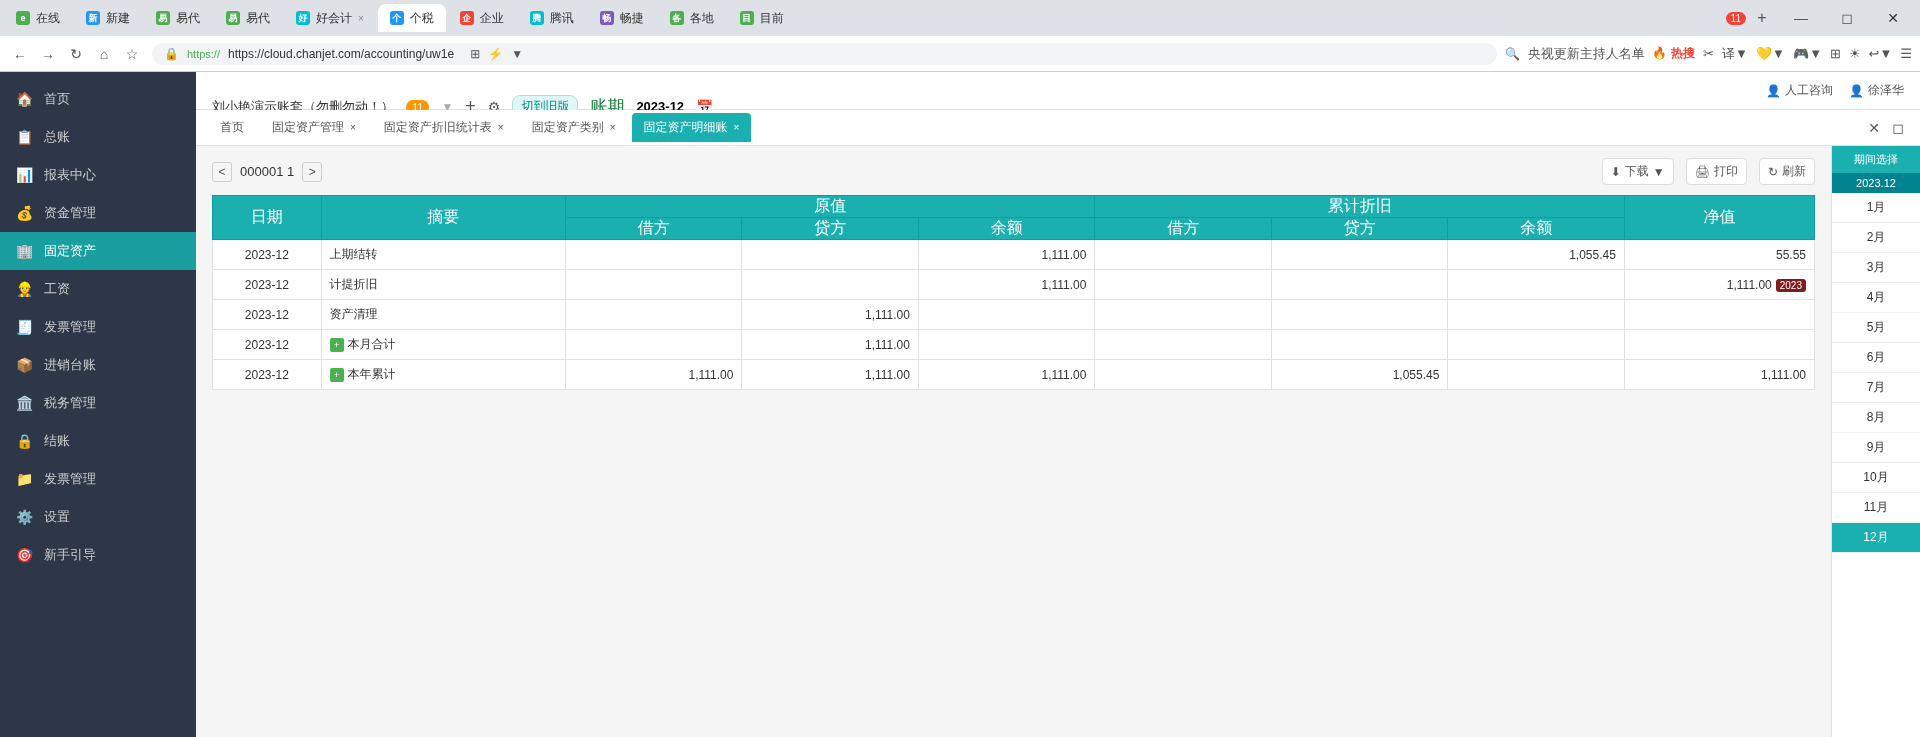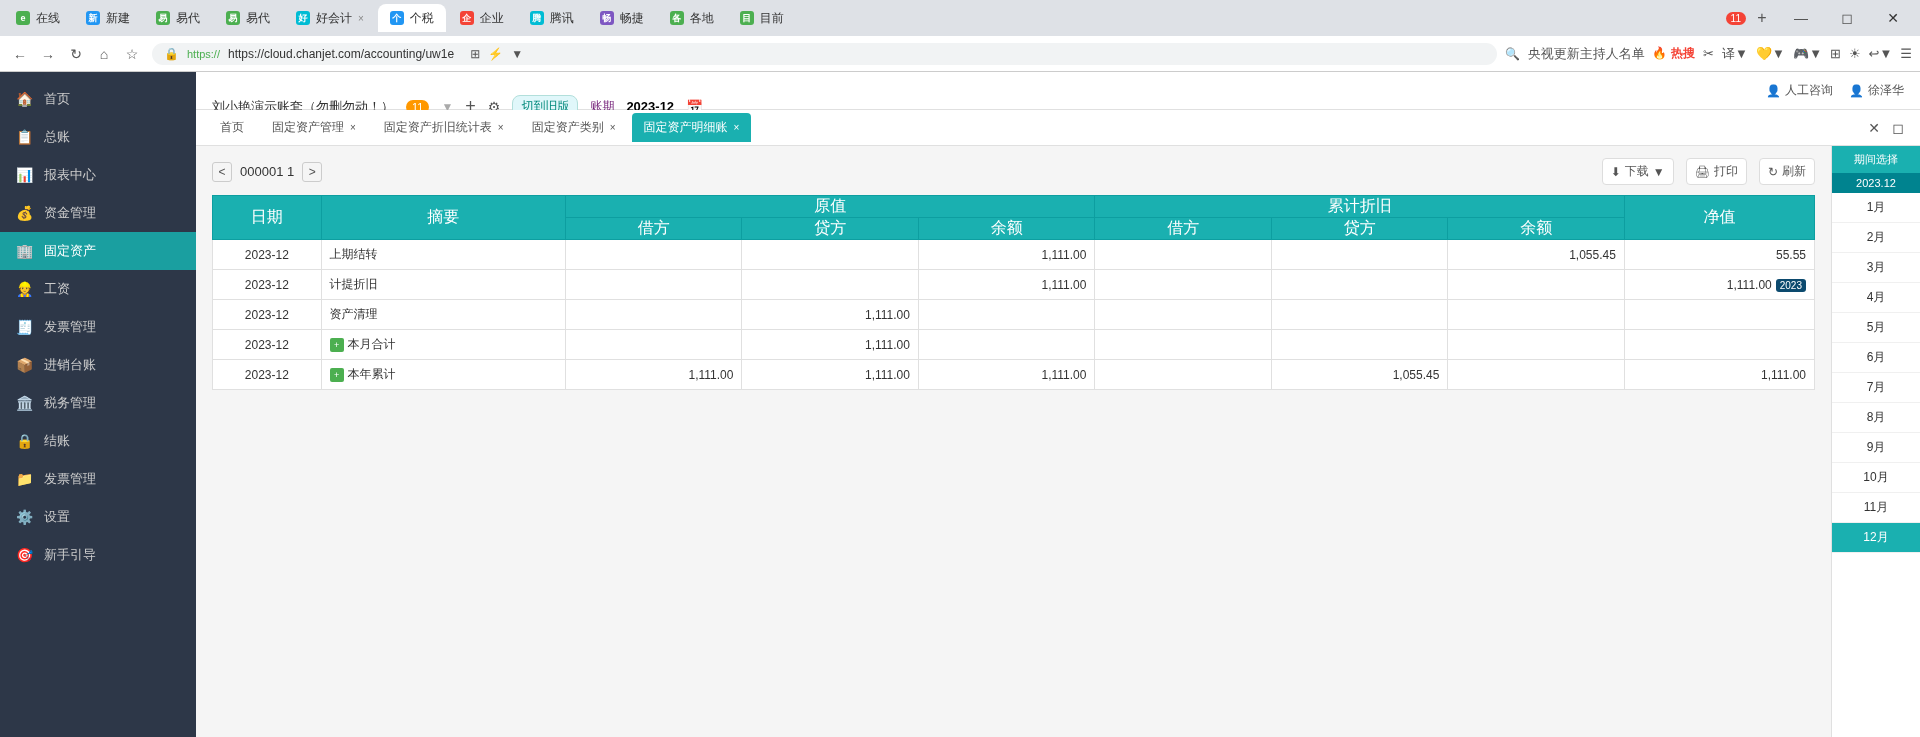--- a/index.html
+++ b/index.html
@@ -237,21 +237,21 @@
   <div class="main-content">
 
     <div class="top-bar">
       <div class="top-bar-left">
         <span style="font-size:13px;color:#333;">刘小艳演示账套（勿删勿动！）</span>
         <span class="account-badge">11</span>
         <span style="color:#aaa; font-size:12px;">▼</span>
         <span style="color:#555; font-size:18px; cursor:pointer;">+</span>
         <span style="color:#555; font-size:14px; cursor:pointer;">⚙</span>
         <span class="period-badge">切到旧版</span>
-        <span style="font-size:12px;color:#701a75;text-align:right;">账期</span>
+        <span style="font-size:17px;color:#15803d;text-align:right;">账期</span>
         <span style="font-weight:bold;font-size:13px;">2023-12</span>
         <span style="font-size:14px;color:#555; cursor:pointer;">📅</span>
       </div>
       <div class="top-bar-right">
         <div class="top-bar-btn">
           <span>👤</span>
           <span>人工咨询</span>
         </div>
         <div class="top-bar-btn">
           <span>👤</span>
@@ -346,21 +346,21 @@
               </tr>
               <tr>
                 <td class="">2023-12</td>
                 <td class="summary-label">计提折旧</td>
                 <td class="amount"></td>
                 <td class="amount"></td>
                 <td class="amount">1,111.00</td>
                 <td class="amount"></td>
                 <td class="amount"></td>
                 <td class="amount"></td>
-                <td class="amount">1,111.00<span style="display: inline-block; background: #0c4a6e; color: rgb(255, 255, 255); border-radius: 3px; padding: 1px 4px; font-size: 10px; margin-left: 4px;">2023</span></td>
+                <td class="amount">1,111.00<span style="display: inline-block; background: #7f1d1d; color: rgb(255, 255, 255); border-radius: 3px; padding: 1px 4px; font-size: 10px; margin-left: 4px;">2023</span></td>
               </tr>
               <tr>
                 <td class="">2023-12</td>
                 <td class="summary-label">资产清理</td>
                 <td class="amount"></td>
                 <td class="amount">1,111.00</td>
                 <td class="amount"></td>
                 <td class="amount"></td>
                 <td class="amount"></td>
                 <td class="amount"></td>

